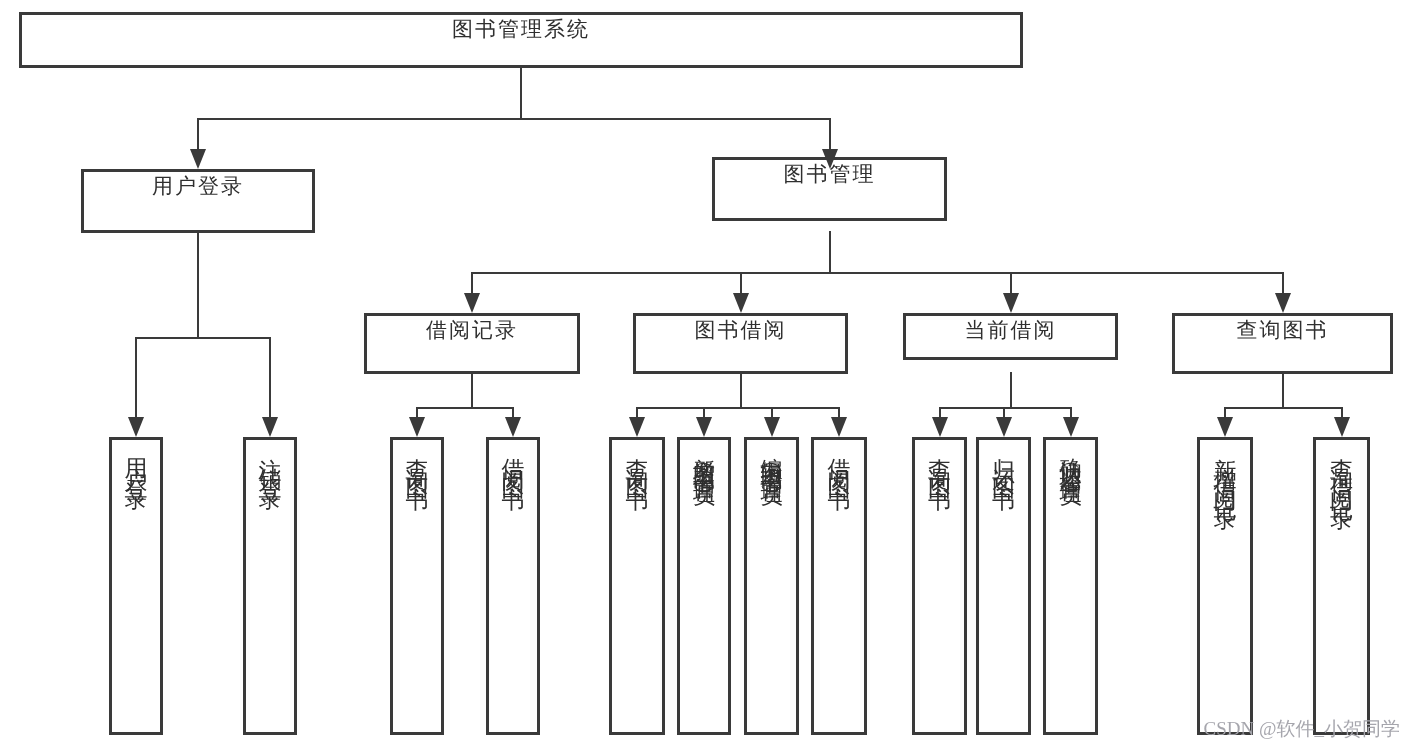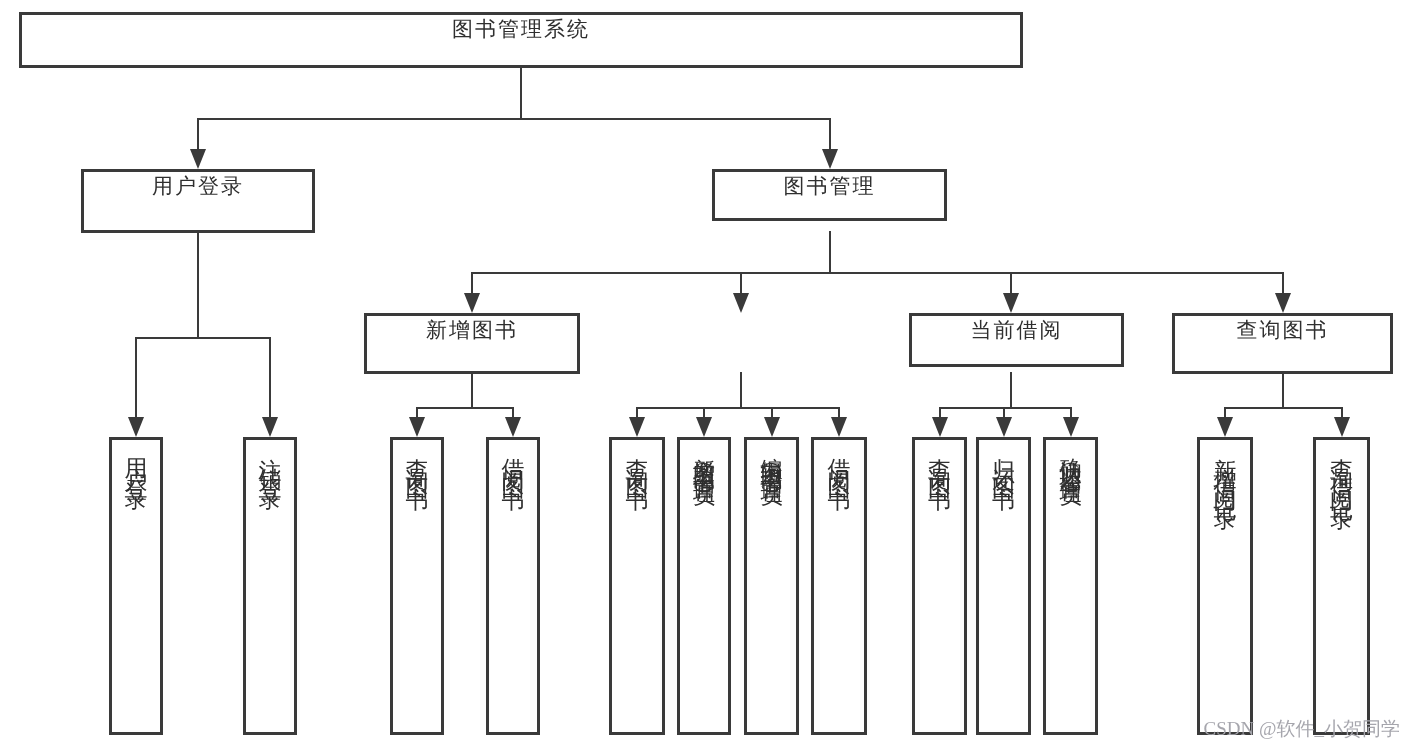--- a/index.html
+++ b/index.html
@@ -76,27 +76,30 @@
 <body>
 
 <div class="stage">
   <div class="watermark">CSDN @软件_小贺同学</div>
 <div class="node horizontal" style="left: 19px; top: 12px; width: 1004px; height: 56px;">
       <span class="node-label">图书管理系统</span>
     </div>
     <div class="node horizontal" style="left: 81px; top: 169px; width: 234px; height: 64px;">
       <span class="node-label">用户登录</span>
     </div>
-    <div class="node horizontal" style="left: 712px; top: 169px; width: 235px; height: 52px;">
+    <div class="node horizontal" style="left: 712px; top: 157px; width: 235px; height: 64px;">
       <span class="node-label">图书管理</span>
     </div>
     <div class="node horizontal" style="left: 364px; top: 313px; width: 216px; height: 61px;">
-      <span class="node-label">新增图书</span>
+      <span class="node-label">借阅记录</span>
     </div>
-    <div class="node horizontal" style="left: 903px; top: 313px; width: 215px; height: 54px; margin-left: 6px;">
+    <div class="node horizontal" style="left: 633px; top: 313px; width: 215px; height: 61px;">
+      <span class="node-label">图书借阅</span>
+    </div>
+    <div class="node horizontal" style="left: 903px; top: 313px; width: 215px; height: 47px;">
       <span class="node-label">当前借阅</span>
     </div>
     <div class="node horizontal" style="left: 1172px; top: 313px; width: 221px; height: 61px;">
       <span class="node-label">查询图书</span>
     </div>
     <div class="node vertical" style="left: 109px; top: 437px; width: 54px; height: 298px;">
       <span class="node-label">用户登录</span>
     </div>
     <div class="node vertical" style="left: 243px; top: 437px; width: 54px; height: 298px;">
       <span class="node-label">注销登录</span>

